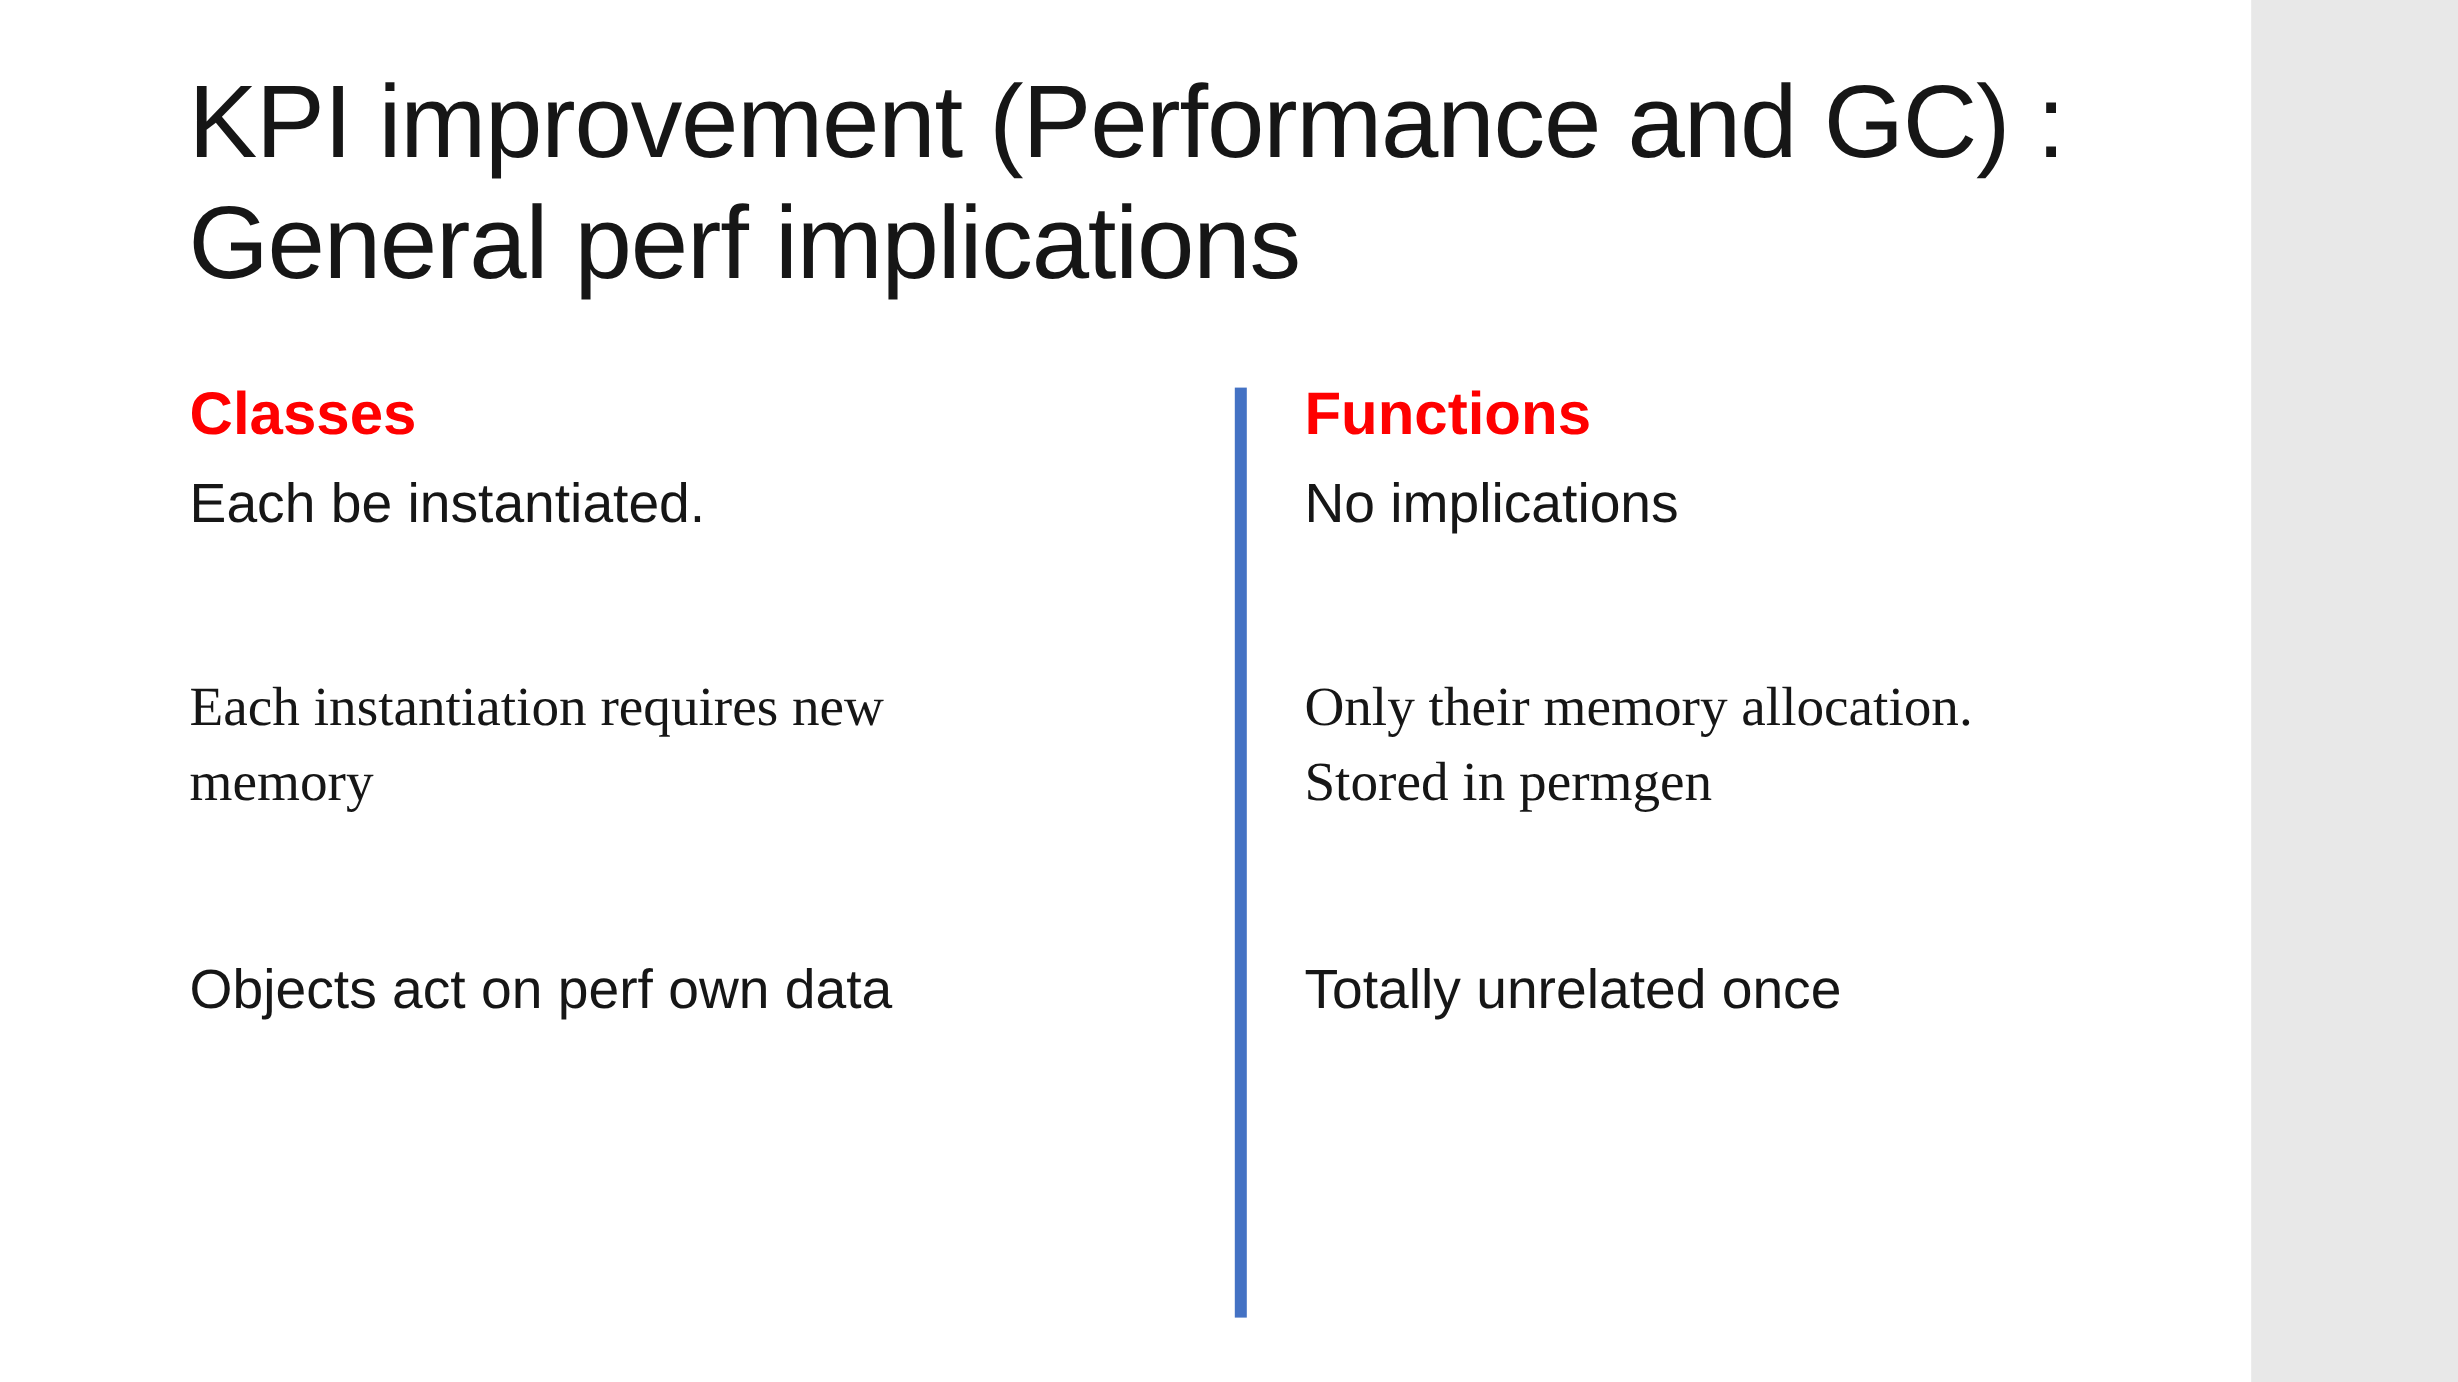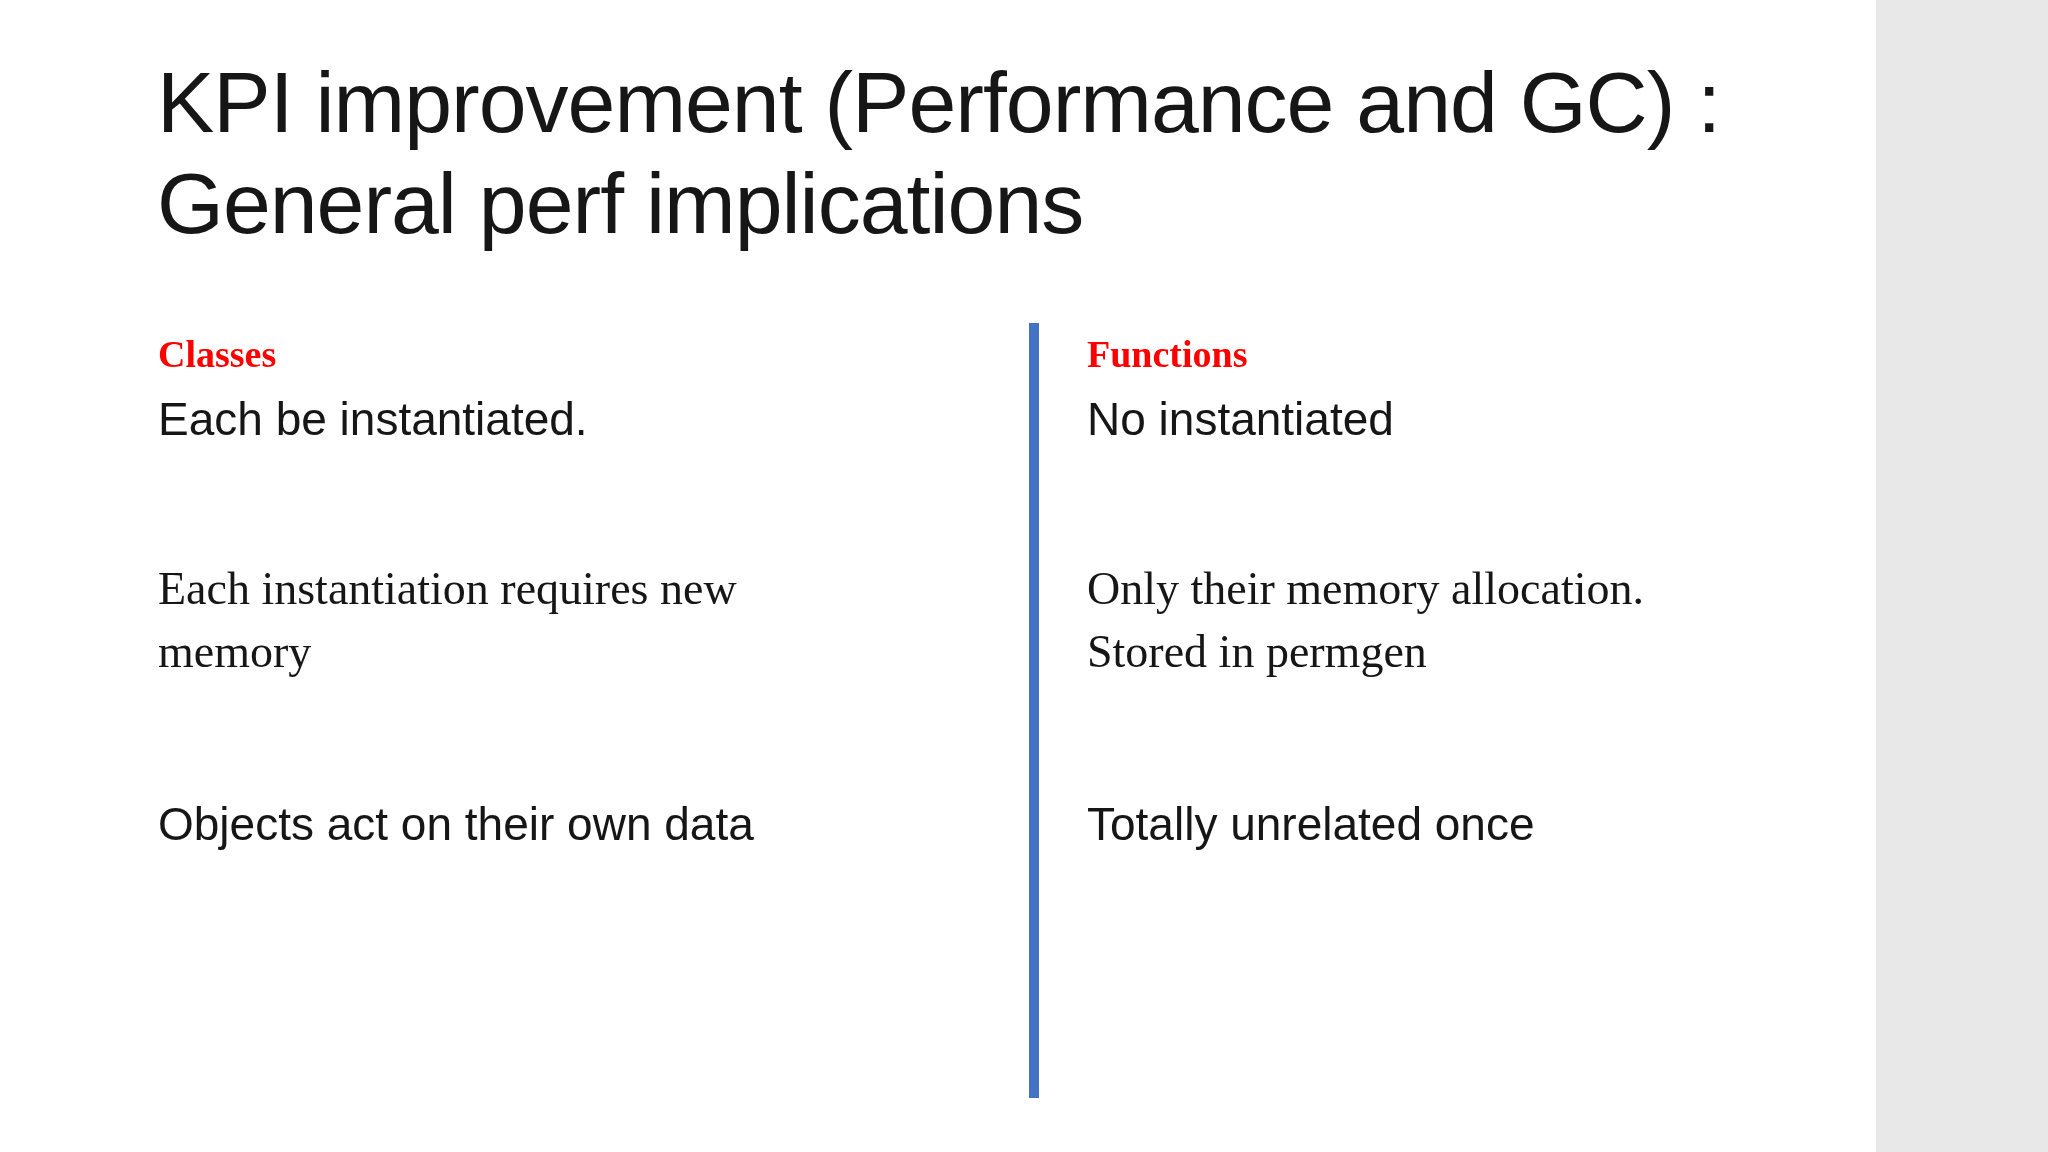--- a/index.html
+++ b/index.html
@@ -40,25 +40,25 @@
   .column-left{
     left:158px;
     width:830px;
   }
   .column-right{
     left:1087px;
     width:900px;
   }
   .col-header{
     position:absolute;
-    top:16px;
+    top:0;
     left:0;
-    font-family:Liberation Serif, serif;
+    font-family:Liberation Sans, sans-serif;
     font-weight:bold;
-    font-size:38px;
+    font-size:50px;
     color:var(--header,#ff0000);
     line-height:1.1;
   }
   .col-item{
     position:absolute;
     left:0;
     right:0;
     font-size:46px;
     line-height:1.36;
     color:var(--text,#161616);
@@ -82,26 +82,26 @@
 <div class="slide">
 
   <div class="slide-title">KPI improvement (Performance and GC) :
 General perf implications</div>
 
   <div class="column column-left">
     <div class="col-header">Classes</div>
     <div class="col-item row-0">Each be instantiated.</div>
     <div class="col-item row-1">Each instantiation requires new
 memory</div>
-    <div class="col-item row-2">Objects act on their own data</div>
+    <div class="col-item row-2">Objects act on perf own data</div>
   </div>
 
   <div class="divider"></div>
 
   <div class="column column-right">
     <div class="col-header">Functions</div>
-    <div class="col-item row-0">No instantiated</div>
+    <div class="col-item row-0">No implications</div>
     <div class="col-item row-1">Only their memory allocation.
 Stored in permgen</div>
     <div class="col-item row-2">Totally unrelated once</div>
   </div>
 
 </div>
 
 </body></html>

